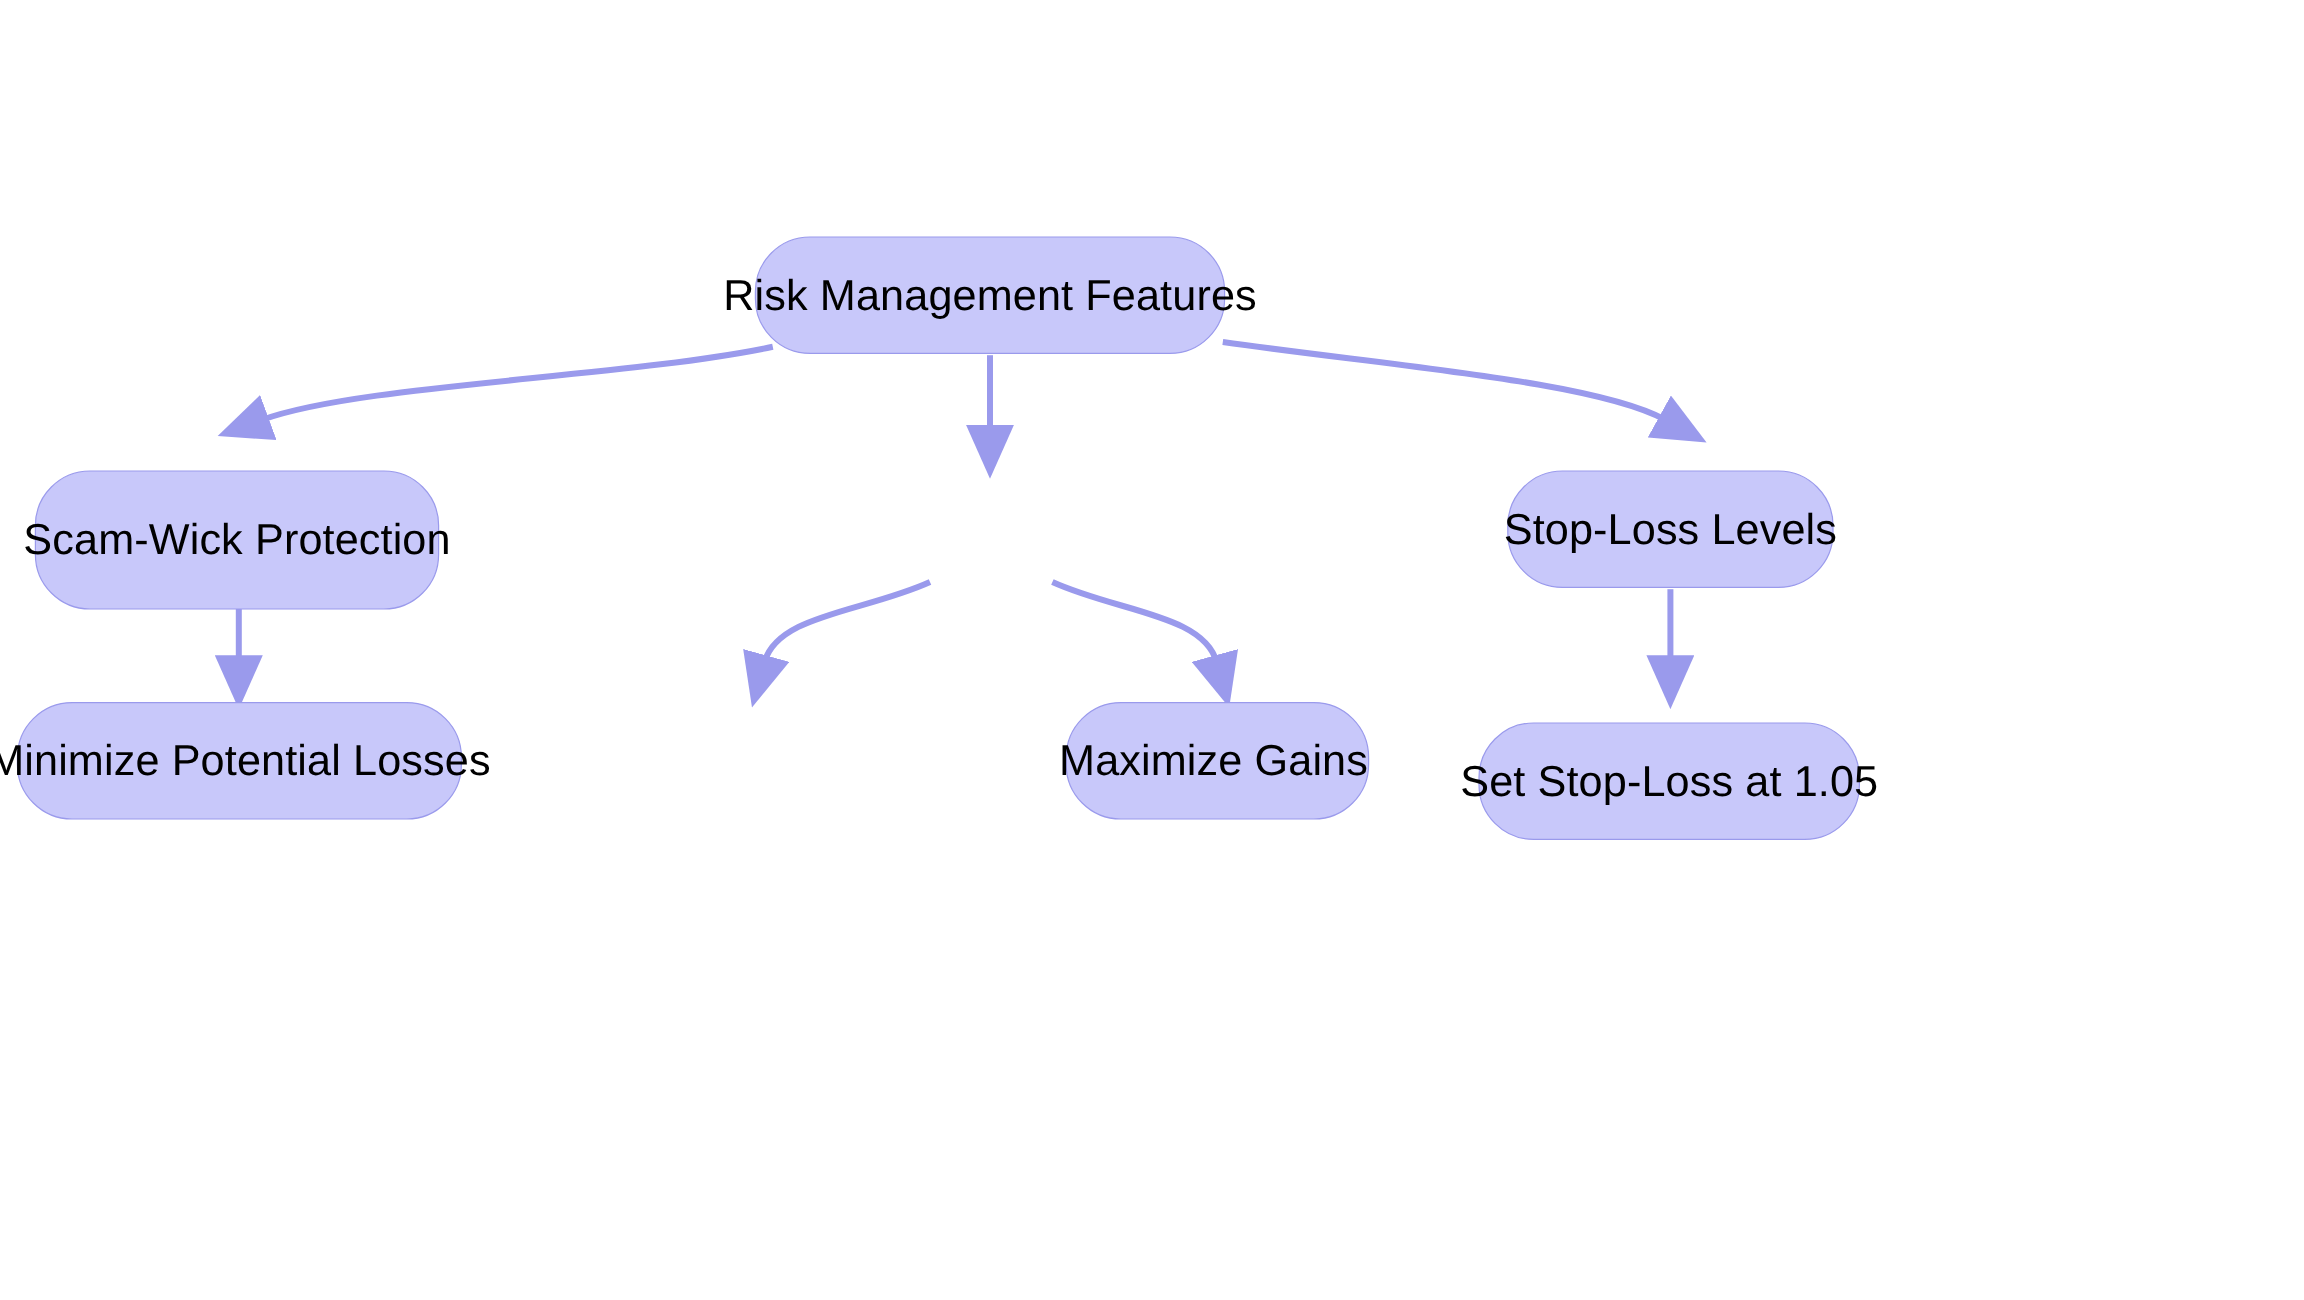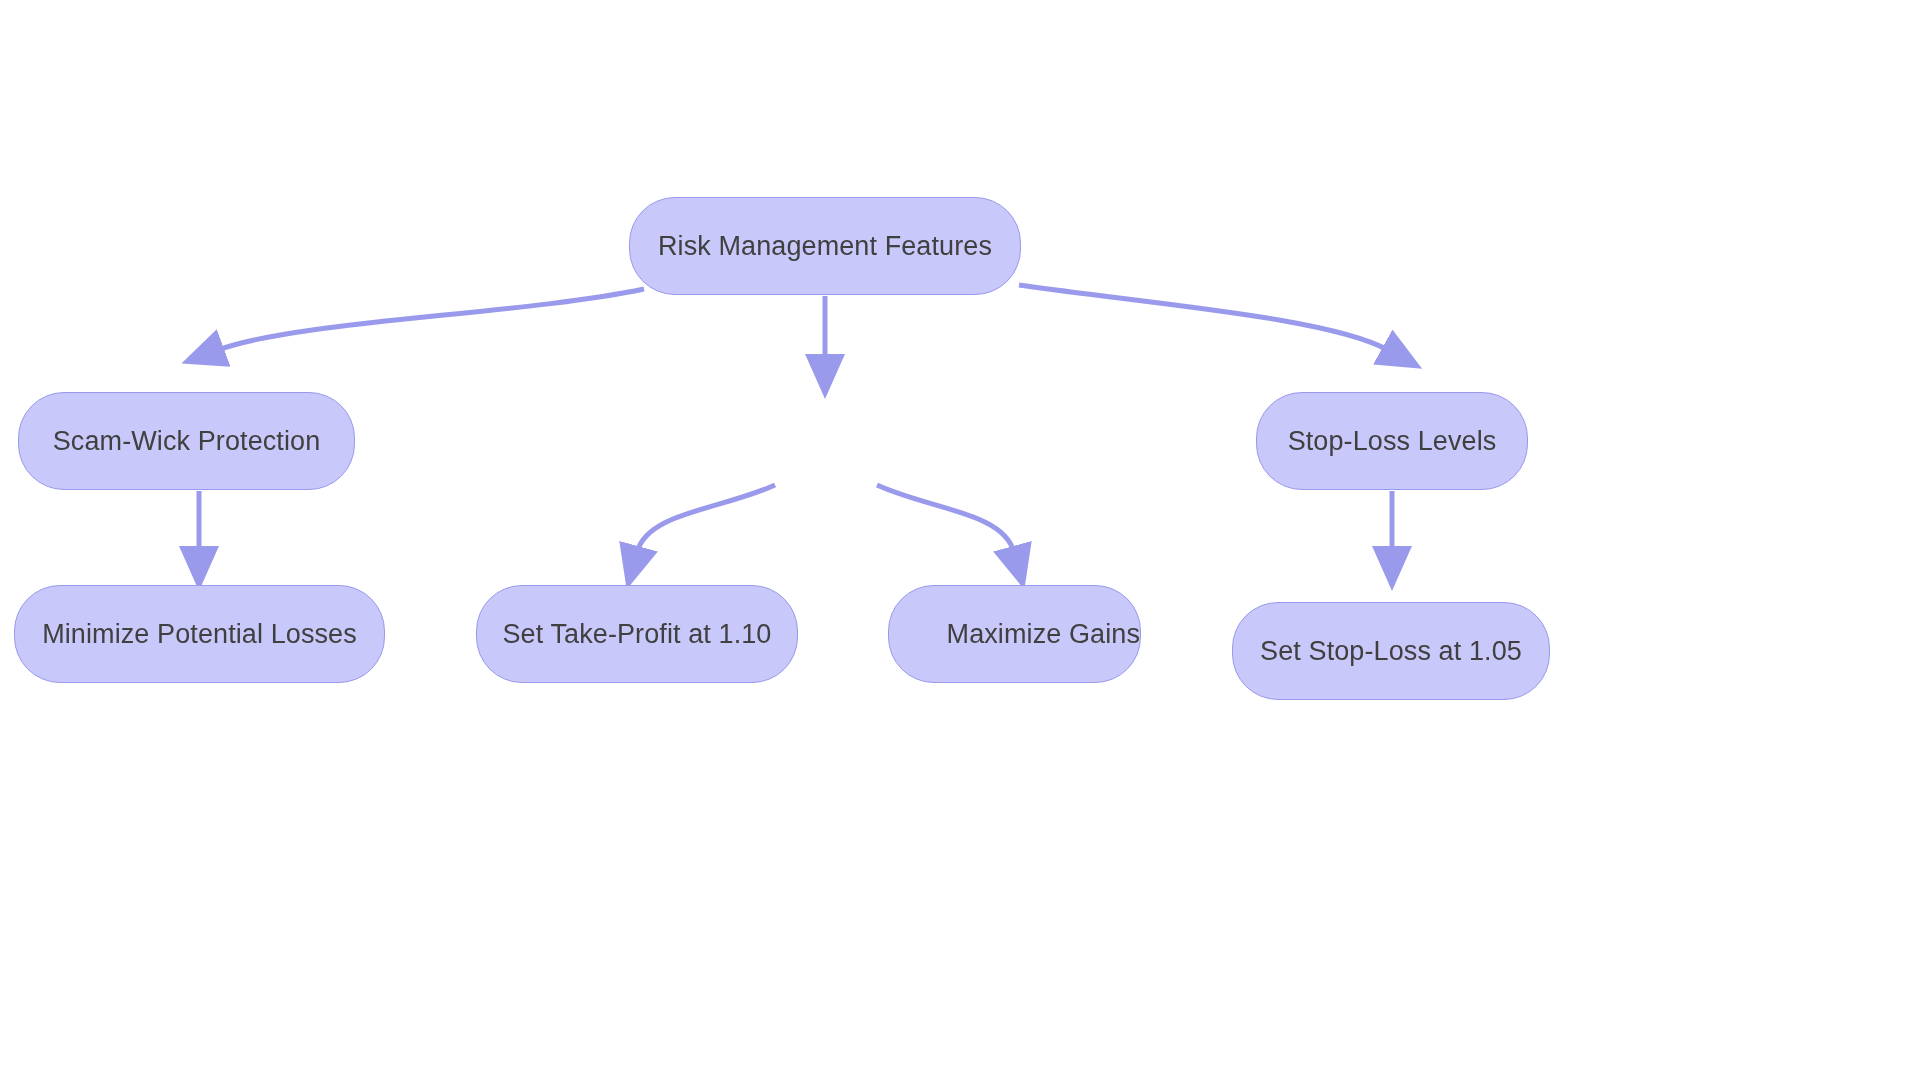--- a/index.html
+++ b/index.html
@@ -27,22 +27,22 @@
     box-sizing: border-box;
     background: #c8c8fa;
     border: 1.6px solid #9a9aec;
     border-radius: 46px;
     display: flex;
     align-items: center;
     justify-content: center;
     z-index: 2;
   }
   .node-label {
-    color: #404040;
-    font-size: 27px;
+    color: #000000;
+    font-size: 36px;
     font-weight: 400;
     letter-spacing: 0.1px;
     white-space: nowrap;
     font-family: "Liberation Sans", sans-serif;
   }
 </style>
 </head>
 <body>
 
 <div id="canvas">
@@ -66,36 +66,33 @@
 
     <path d="M 877 485 C 932 510, 1003 512, 1014 552" fill="none" stroke="#9a9aec" stroke-width="5" marker-end="url(#arrowhead)"></path>
 
     <path d="M 1392 491 L 1392 552" fill="none" stroke="#9a9aec" stroke-width="5" marker-end="url(#arrowhead)"></path>
   </svg>
 
   <div class="node" style="left:629px; top:197px; width:392px; height:98px;">
     <span class="node-label">Risk Management Features</span>
   </div>
 
-  <div class="node" style="left:18px; top:392px; width:337px; height:98px;align-items:center;">
+  <div class="node" style="left:29px; top:392px; width:337px; height:116px;align-items:center;">
     <span class="node-label">Scam-Wick Protection</span>
   </div>
 
 
   <div class="node" style="left:1256px; top:392px; width:272px; height:98px;">
     <span class="node-label">Stop-Loss Levels</span>
   </div>
 
   <div class="node" style="left:14px; top:585px; width:371px; height:98px;">
     <span class="node-label">Minimize Potential Losses</span>
   </div>
 
-  <div class="node" style="left:476px; top:585px; width:322px; height:98px;">
-    <span class="node-label">Set Take-Profit at 1.10</span>
-  </div>
 
   <div class="node" style="left:888px; top:585px; width:253px; height:98px;justify-content:flex-end;">
     <span class="node-label">Maximize Gains</span>
   </div>
 
   <div class="node" style="left:1232px; top:602px; width:318px; height:98px;">
     <span class="node-label">Set Stop-Loss at 1.05</span>
   </div>
 
 </div>

